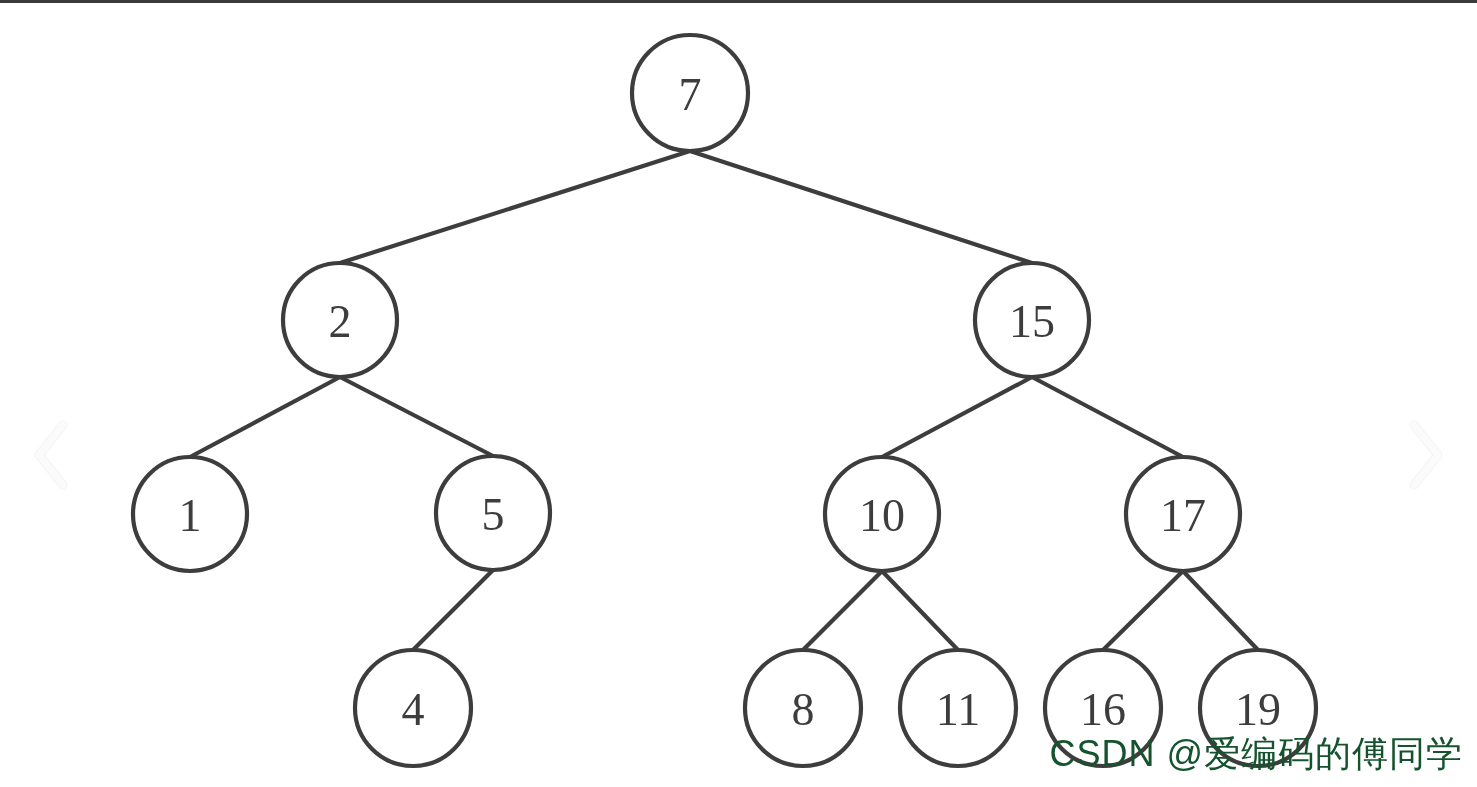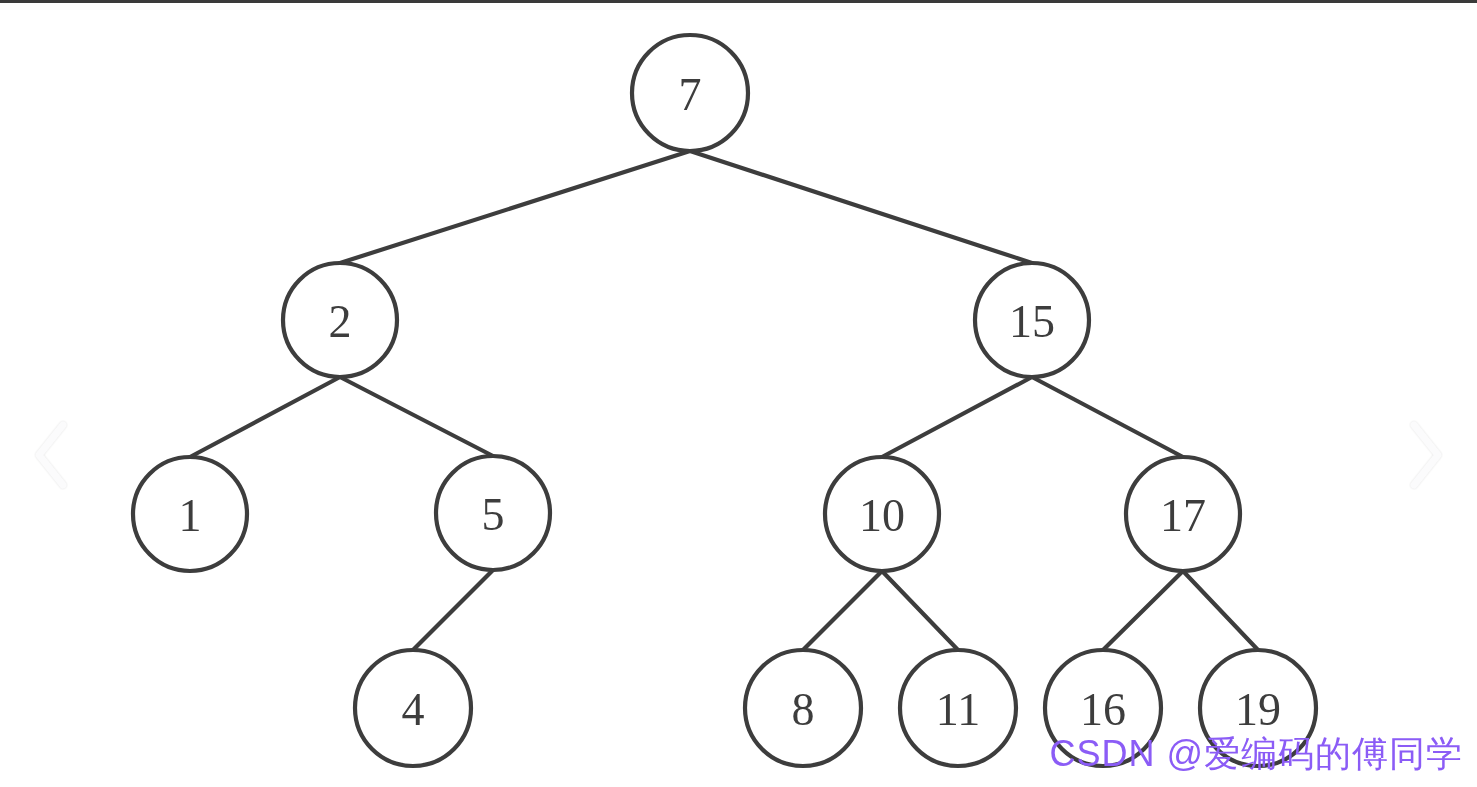--- a/index.html
+++ b/index.html
@@ -72,21 +72,21 @@
     filter: drop-shadow(0 0 1.2px rgba(0,0,0,0.13));
   }
   
   #watermark {
     position: absolute;
     right: 14px;
     bottom: 8px;
     font-family: "Liberation Sans", sans-serif;
     font-size: 36px;
     letter-spacing: 1px;
-    color: #8b5cf6;
+    color: #14532d;
     white-space: nowrap;
     user-select: none;
     pointer-events: none;
   }
 </style>
 </head>
 <body>
 
 <div id="stage">
 

